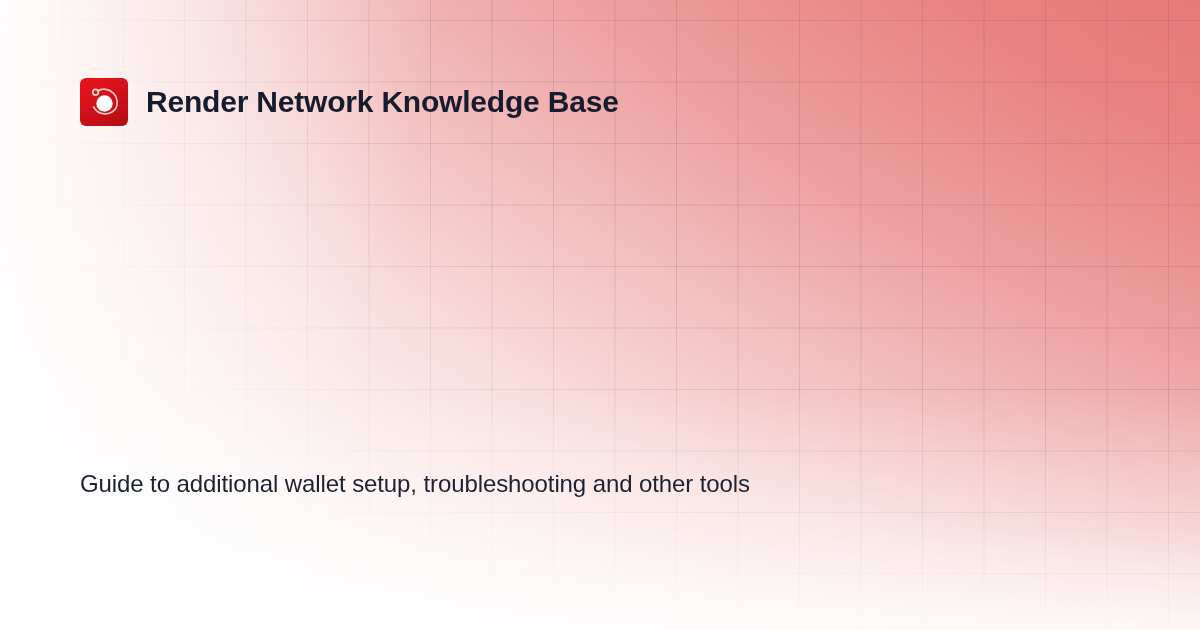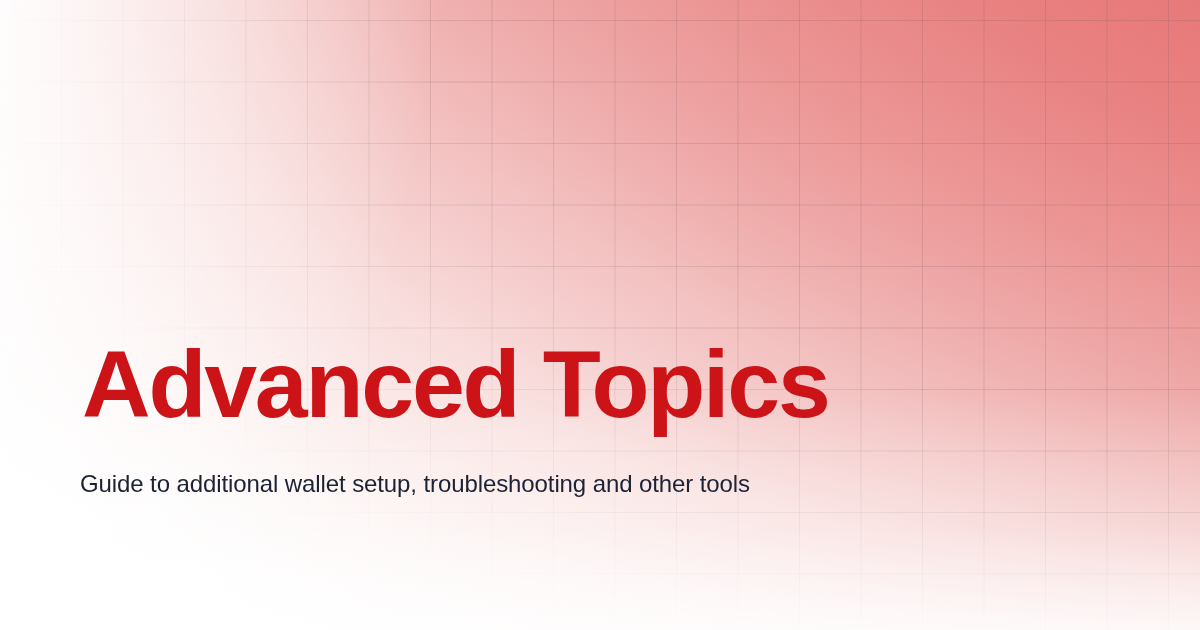--- a/index.html
+++ b/index.html
@@ -139,18 +139,27 @@
 
 <div class="og-card">
 
   <div class="bg-base"></div>
   <div class="bg-wash"></div>
   <div class="bg-wash-2"></div>
   <div class="bg-grid"></div>
   <div class="bg-fade-left"></div>
   <div class="bg-fade-bottom"></div>
 
+  <div class="brand-row">
+    <span class="brand-logo">
+      <svg width="48" height="48" viewBox="0 0 48 48" aria-hidden="true">
+        <circle cx="24.5" cy="25.5" r="8.2" fill="#ffffff"></circle>
+        <path d="M17.6 12.9 A13.2 13.2 0 0 1 35.6 30.8 A13.2 13.2 0 0 1 13.6 29.0" fill="none" stroke="#f6d9cf" stroke-width="1.7" stroke-linecap="round" opacity="0.92"></path>
+        <circle cx="15.6" cy="14.2" r="2.8" fill="none" stroke="#f6d9cf" stroke-width="1.7"></circle>
+      </svg>
+    </span>
+    <span class="brand-title">Render Network Knowledge Base</span>
+  </div>
 
-  <div class="headline">Advanced Topics</div>
 
   <div class="subhead">Guide to additional wallet setup, troubleshooting and other tools</div>
 
 </div>
 
 </body></html>

